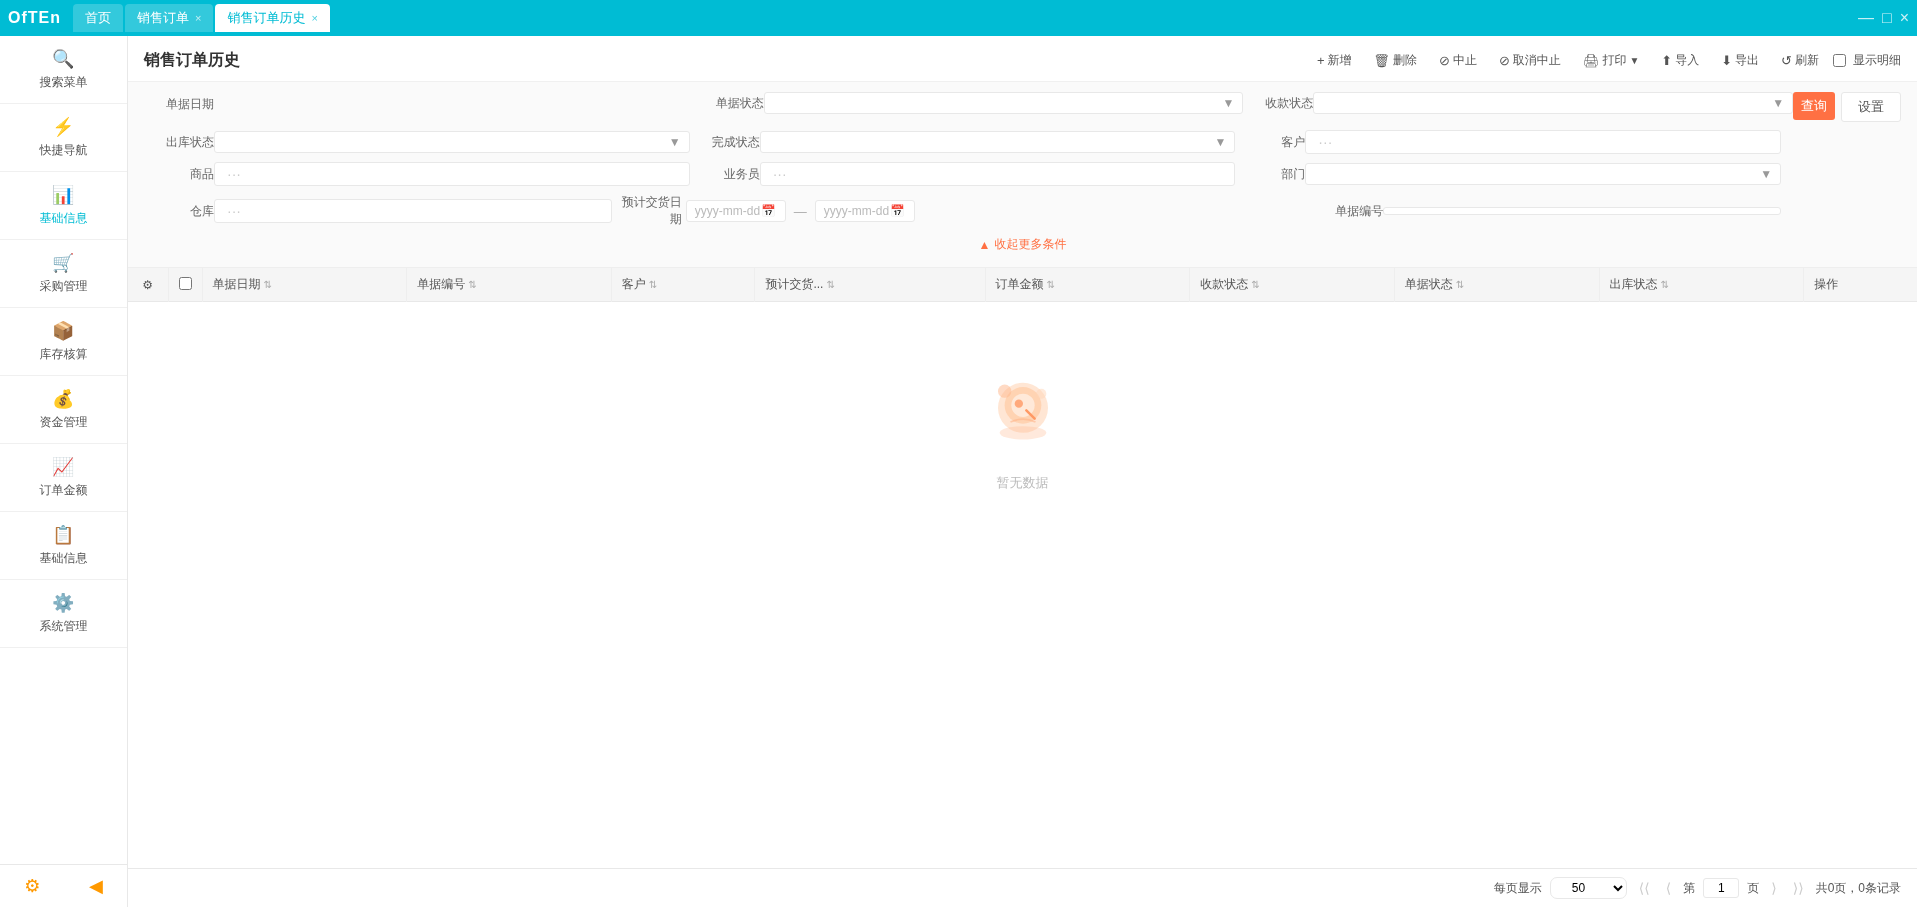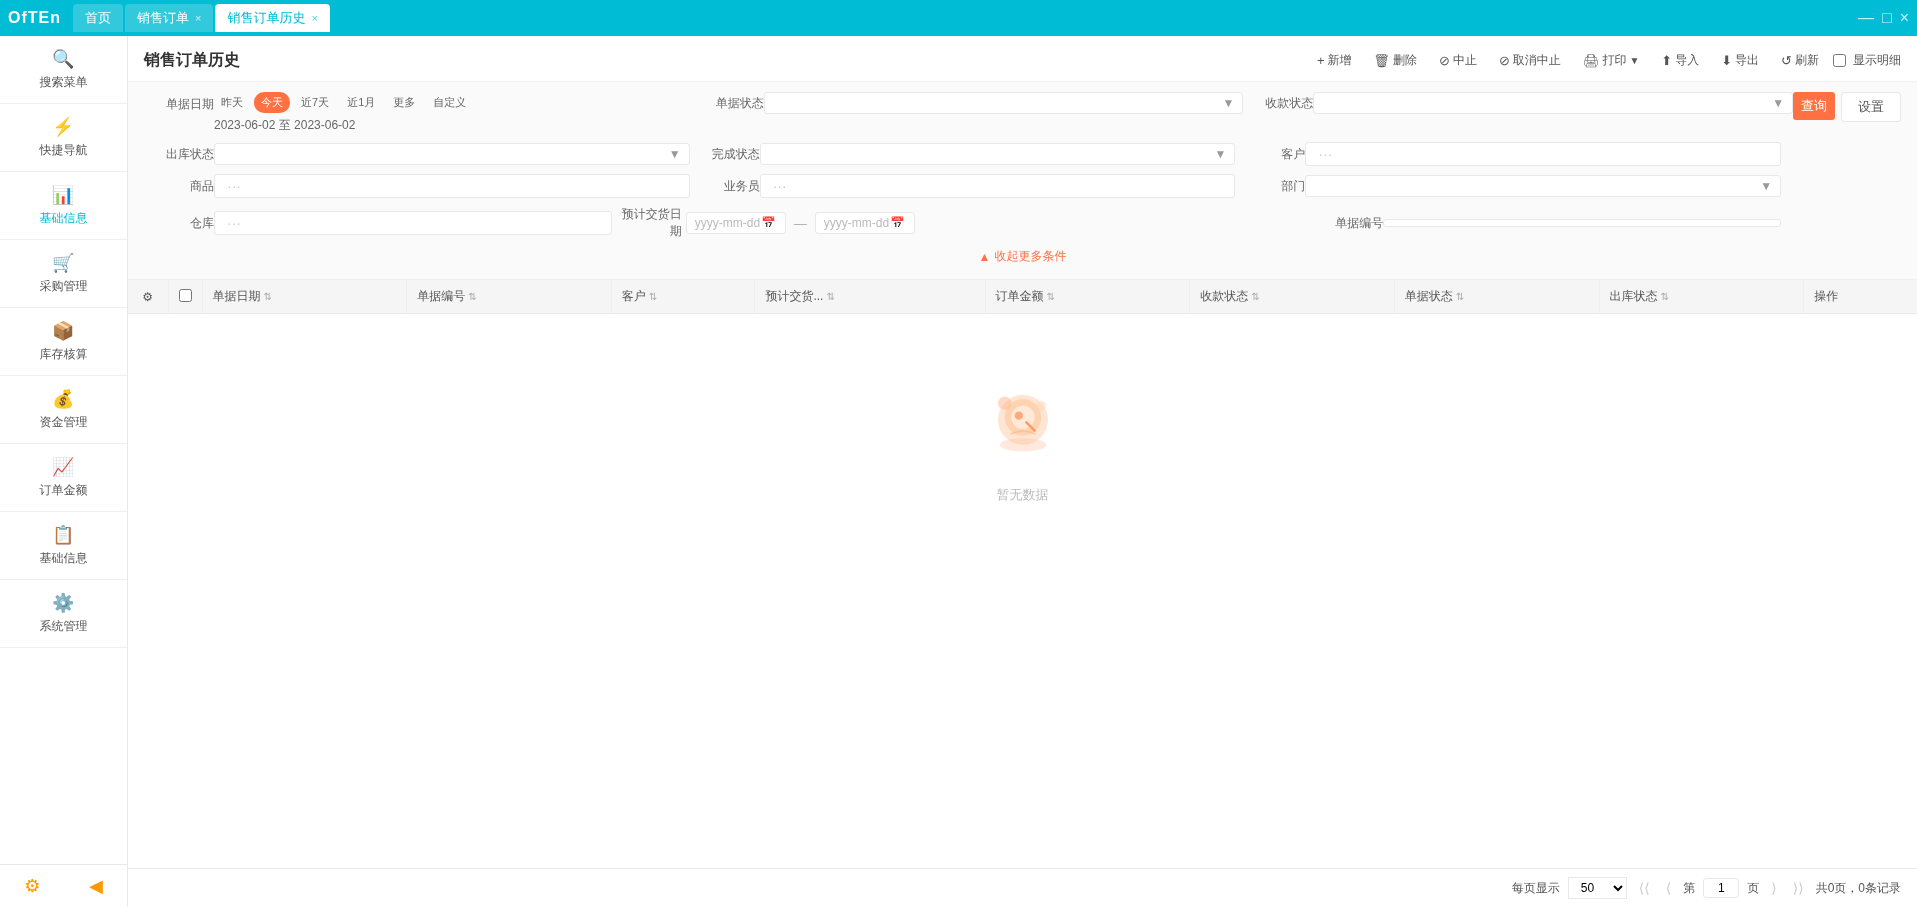--- a/index.html
+++ b/index.html
@@ -300,22 +300,22 @@
       display: flex;
       align-items: center;
       justify-content: flex-end;
       gap: 8px;
       font-size: 12px;
       color: #555;
       flex-shrink: 0;
     }
     .per-page-select {
       border: 1px solid #e8e8e8;
-      border-radius: 0;
-      padding: 2px 8px;
+      border-radius: 7px;
+      padding: 2px 17px;
       font-size: 12px;
       background: #fff;
     }
     .page-btn {
       border: none;
       background: none;
       cursor: pointer;
       color: #555;
       font-size: 14px;
       padding: 2px 4px;
@@ -457,31 +457,20 @@
           <span>显示明细</span>
         </label>
       </div>
     </div>
 
     <div class="filter-area">
 
       <div style="display:flex; align-items:flex-start; gap:0; margin-bottom:8px;">
         <div style="display:flex; align-items:flex-start; flex:1;">
           <div class="filter-label" style="padding-top:4px;">单据日期</div>
-          <div style="display:flex; flex-direction:column; gap:2px; flex:1; max-width:320px;">
-            <div class="date-quick-btns">
-              <span class="date-quick-btn">昨天</span>
-              <span class="date-quick-btn active">今天</span>
-              <span class="date-quick-btn">近7天</span>
-              <span class="date-quick-btn">近1月</span>
-              <span class="date-quick-btn">更多</span>
-              <span class="date-quick-btn">自定义</span>
-            </div>
-            <div class="date-range">2023-06-02 至 2023-06-02</div>
-          </div>
         </div>
         <div style="display:flex; align-items:center; flex:1;">
           <div class="filter-label">单据状态</div>
           <div class="filter-select" style="flex:1;">
             <span></span>
             <span>▼</span>
           </div>
         </div>
         <div style="display:flex; align-items:center; flex:1;">
           <div class="filter-label">收款状态</div>

